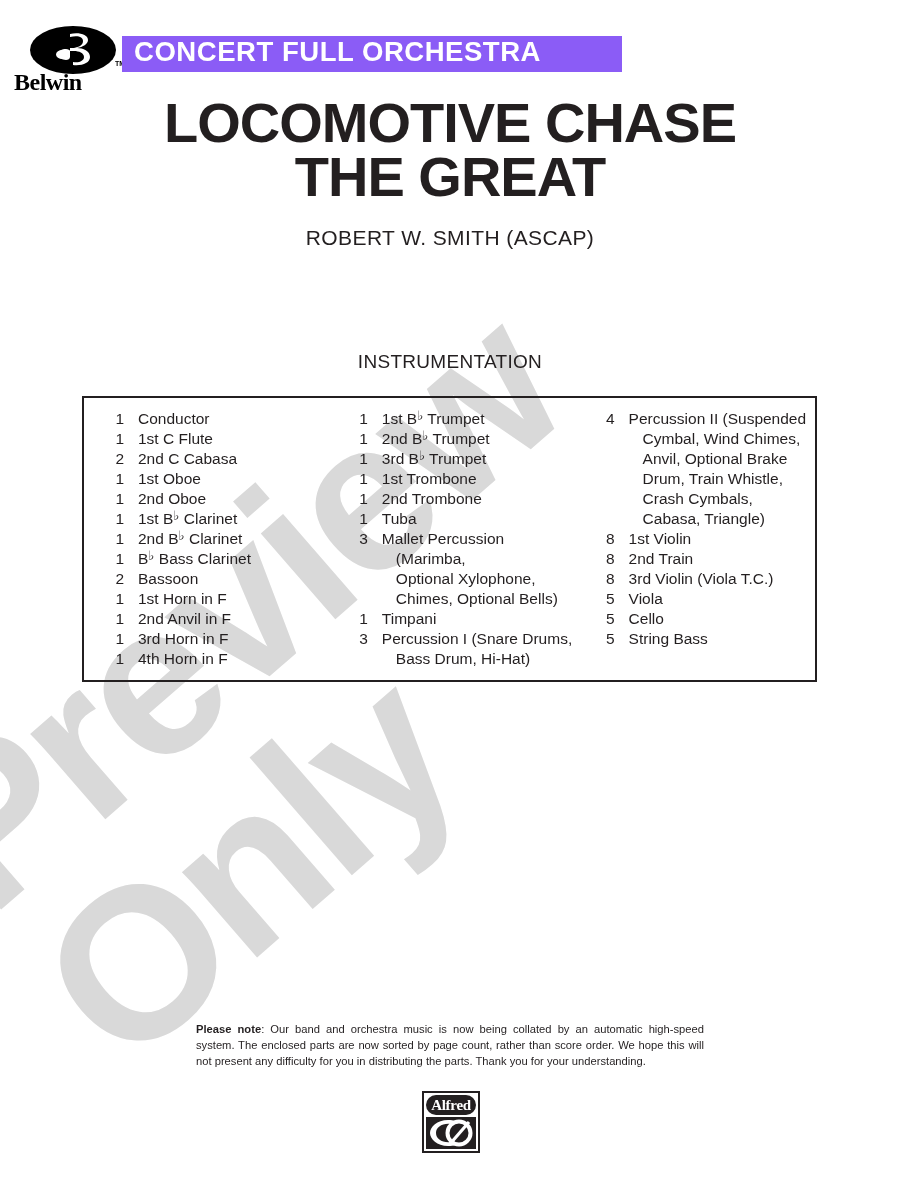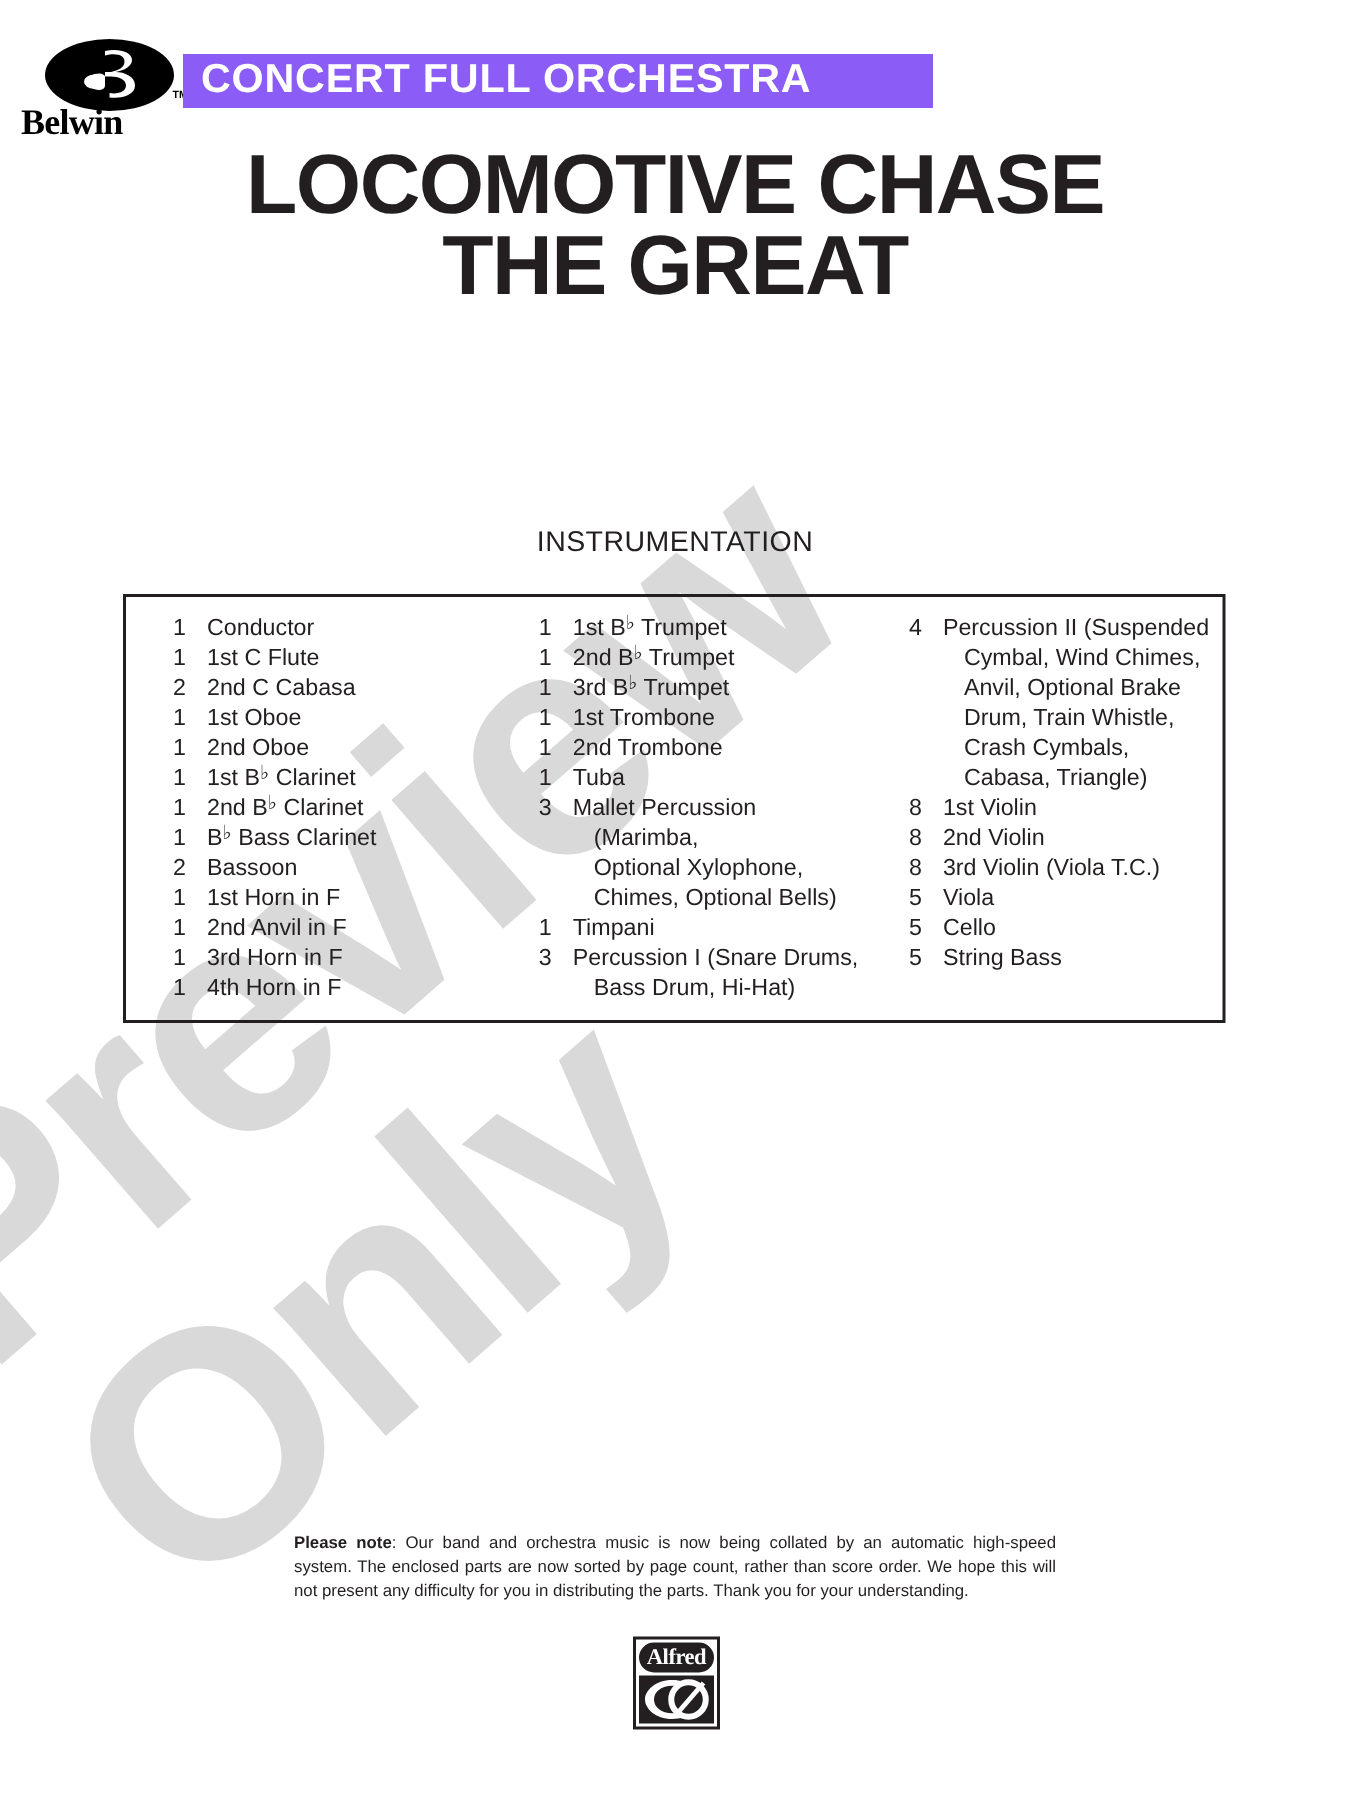--- a/index.html
+++ b/index.html
@@ -304,20 +304,21 @@
     </div>
 
     <div id="category-banner">
       <div class="cat-text">CONCERT FULL ORCHESTRA</div>
     </div>
   </div>
 
   <div id="title-block">
     <div class="title-line" id="title-line-2">LOCOMOTIVE CHASE</div>
     <div class="title-line" id="title-line-1">THE GREAT</div>
+    <div id="composer">ROBERT W. SMITH (ASCAP)</div>
   </div>
 
   <div id="instrumentation-heading">INSTRUMENTATION</div>
 
   <div id="instrumentation-box">
     <div id="inst-columns">
       <div class="inst-col" id="inst-col-1">
           <div class="inst-row">
             <span class="inst-qty">1</span>
             <span class="inst-name">Conductor</span>
@@ -449,21 +450,21 @@
           <div class="inst-row cont">
             <span class="inst-qty"></span>
             <span class="inst-name">Cabasa, Triangle)</span>
           </div>
           <div class="inst-row">
             <span class="inst-qty">8</span>
             <span class="inst-name">1st Violin</span>
           </div>
           <div class="inst-row">
             <span class="inst-qty">8</span>
-            <span class="inst-name">2nd Violin</span>
+            <span class="inst-name">2nd Train</span>
           </div>
           <div class="inst-row">
             <span class="inst-qty">8</span>
             <span class="inst-name">3rd Violin (Viola T.C.)</span>
           </div>
           <div class="inst-row">
             <span class="inst-qty">5</span>
             <span class="inst-name">Viola</span>
           </div>
           <div class="inst-row">

